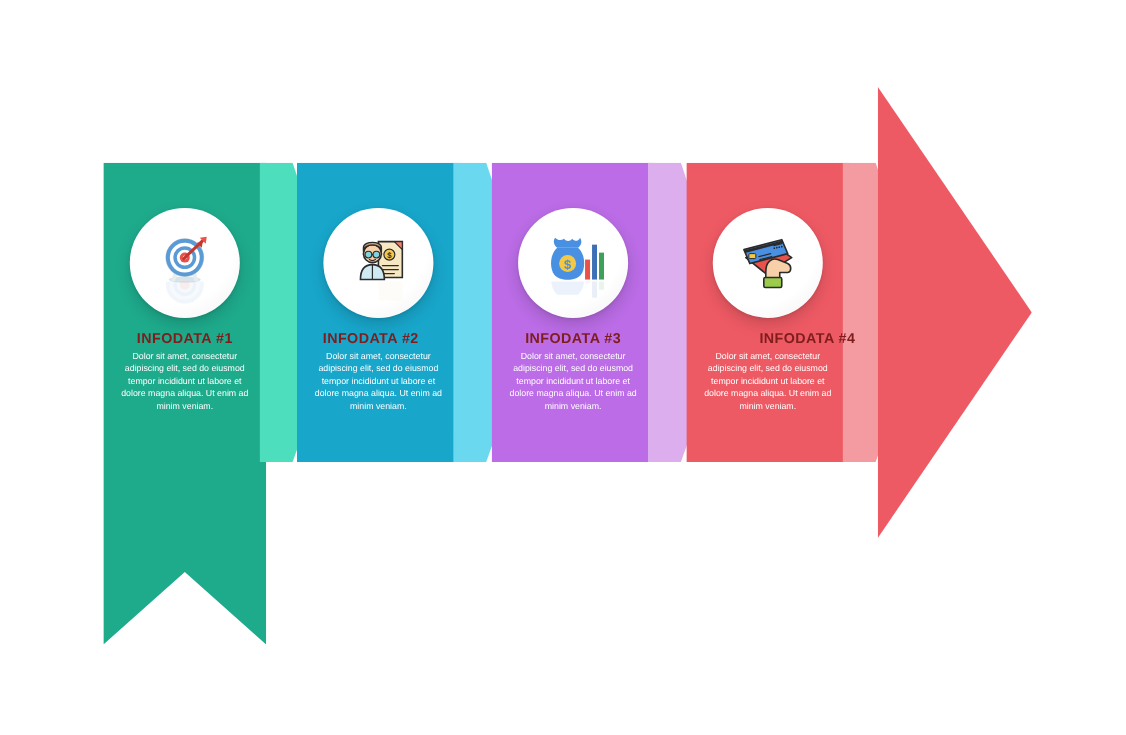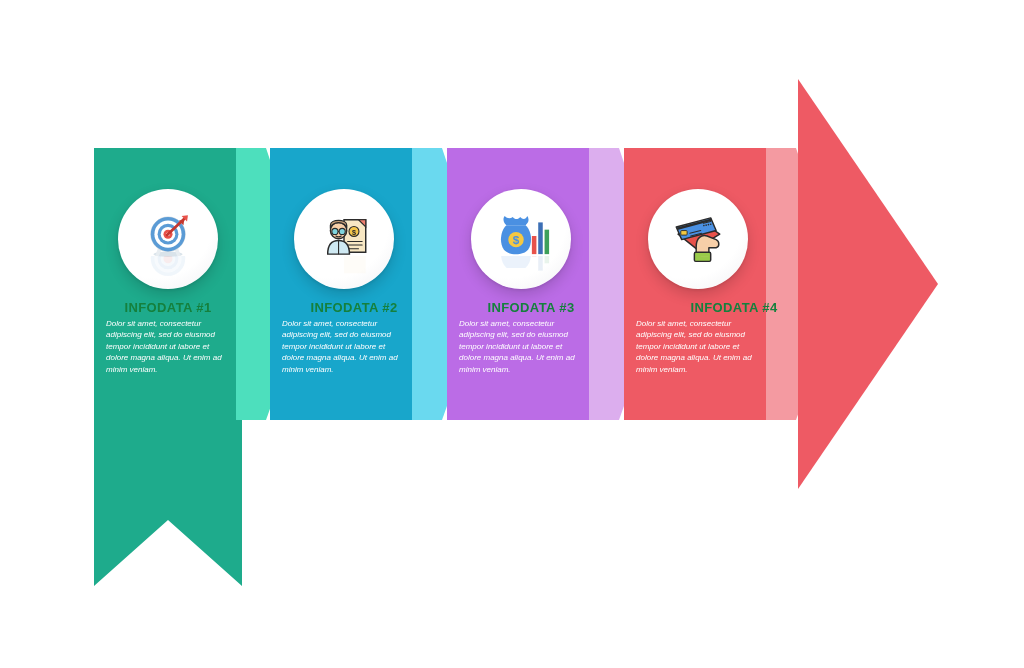--- a/index.html
+++ b/index.html
@@ -78,34 +78,33 @@
     opacity: 0.18;
     overflow: hidden;
     pointer-events: none;
   }
   .badge .reflect svg { width: 58px; height: 58px; display: block; }
 
   
   .card-title {
     position: absolute;
     text-align: center;
-    color: #15803d;
+    color: #7f1d1d;
     font-weight: bold;
     font-size: 13px;
     letter-spacing: 0.4px;
     white-space: nowrap;
   }
   .card-desc {
     position: absolute;
-    text-align: left;
+    text-align: center;
     color: #ffffff;
     font-size: 8px;
     line-height: 11.4px;
     font-weight: normal;
-    font-style: italic;
   }
 
   .arrow-head {
     position: absolute;
   }
 </style>
 </head>
 <body>
 
 <div id="infographic">
@@ -176,21 +175,21 @@
         <path d="M23 32 Q26 34 29 32" stroke="#2b2b2b" stroke-width="1.2" fill="none" stroke-linecap="round"></path>
       </svg>
       <div class="reflect">
         <svg viewBox="0 0 64 64">
           <rect x="32" y="14" width="24" height="36" fill="#f7e7c3" opacity="0.6"></rect>
           <path d="M14 52 C14 41 19 37 26 37 C33 37 38 41 38 52 Z" fill="#cfe9f2" opacity="0.6"></path>
         </svg>
       </div>
     </div>
 
-    <div class="card-title" style="left:280px; top:300px; width:148px;">INFODATA #2</div>
+    <div class="card-title" style="left:263px; top:300px; width:148px;">INFODATA #2</div>
     <div class="card-desc" style="left:282px; top:318px; width:124px;">Dolor sit amet, consectetur adipiscing elit, sed do eiusmod tempor incididunt ut labore et dolore magna aliqua. Ut enim ad minim veniam.</div>
 
     <div class="panel" style="left:447px; top:148px; width:148px; height:272px;">
       <svg class="panel-body" viewBox="0 0 148 272" preserveAspectRatio="none">
         <rect x="0" y="0" width="148" height="272" fill="#bb6ce6"></rect>
       </svg>
     </div>
     <svg class="connector" style="left:589px; top:148px; width:40px; height:272px;" viewBox="0 0 40 272" preserveAspectRatio="none">
       <path d="M0,0 L30,0 L40,30 L40,244 L30,272 L0,272 Z" fill="#dcaeee"></path>
     </svg>
@@ -208,21 +207,21 @@
       <div class="reflect">
         <svg viewBox="0 0 64 64">
           <path d="M16 20 C9 26 8 40 13 47 C18 54 35 54 40 47 C45 40 44 26 37 20 Z" fill="#4a90e2" opacity="0.6"></path>
           <rect x="44" y="32" width="5" height="20" fill="#e8524a" opacity="0.6"></rect>
           <rect x="51" y="17" width="5" height="35" fill="#3c6fb5" opacity="0.6"></rect>
           <rect x="58" y="25" width="5" height="27" fill="#3ea05a" opacity="0.6"></rect>
         </svg>
       </div>
     </div>
 
-    <div class="card-title" style="left:457px; top:300px; width:148px;">INFODATA #3</div>
+    <div class="card-title" style="left:447px; top:300px; width:148px;">INFODATA #3</div>
     <div class="card-desc" style="left:459px; top:318px; width:124px;">Dolor sit amet, consectetur adipiscing elit, sed do eiusmod tempor incididunt ut labore et dolore magna aliqua. Ut enim ad minim veniam.</div>
 
     <div class="panel" style="left:624px; top:148px; width:148px; height:272px;">
       <svg class="panel-body" viewBox="0 0 148 272" preserveAspectRatio="none">
         <rect x="0" y="0" width="148" height="272" fill="#ee5a64"></rect>
       </svg>
     </div>
     <svg class="connector" style="left:766px; top:148px; width:40px; height:272px;" viewBox="0 0 40 272" preserveAspectRatio="none">
       <path d="M0,0 L30,0 L40,30 L40,244 L30,272 L0,272 Z" fill="#f49aa1"></path>
     </svg>

